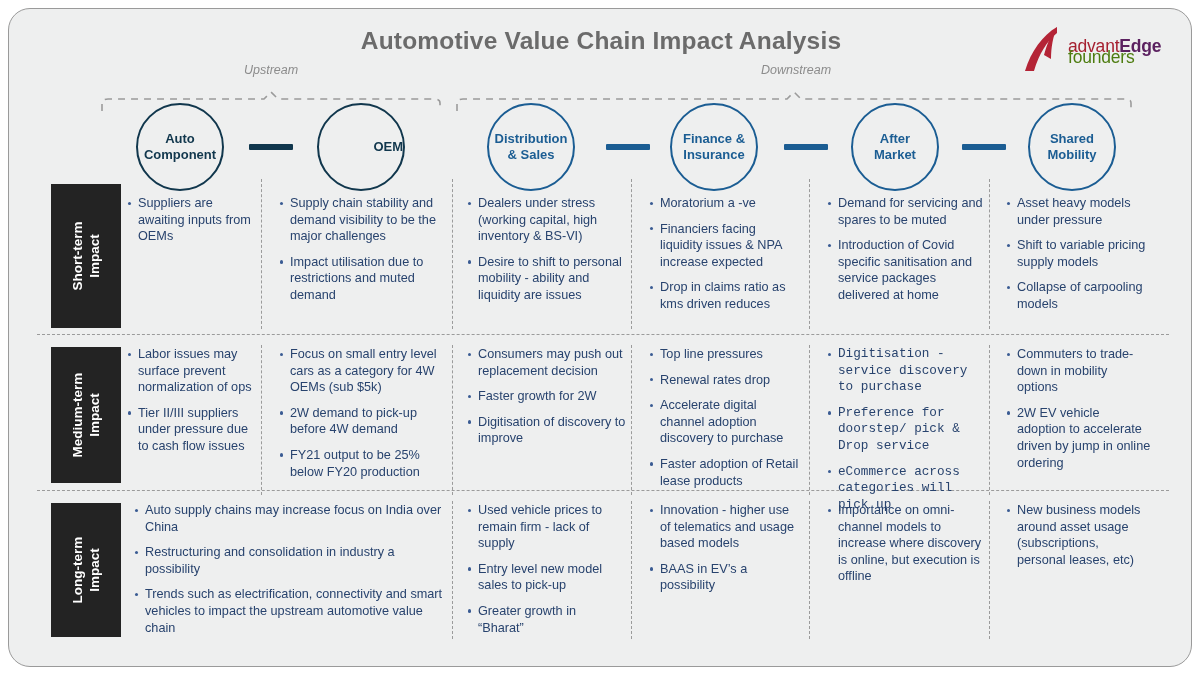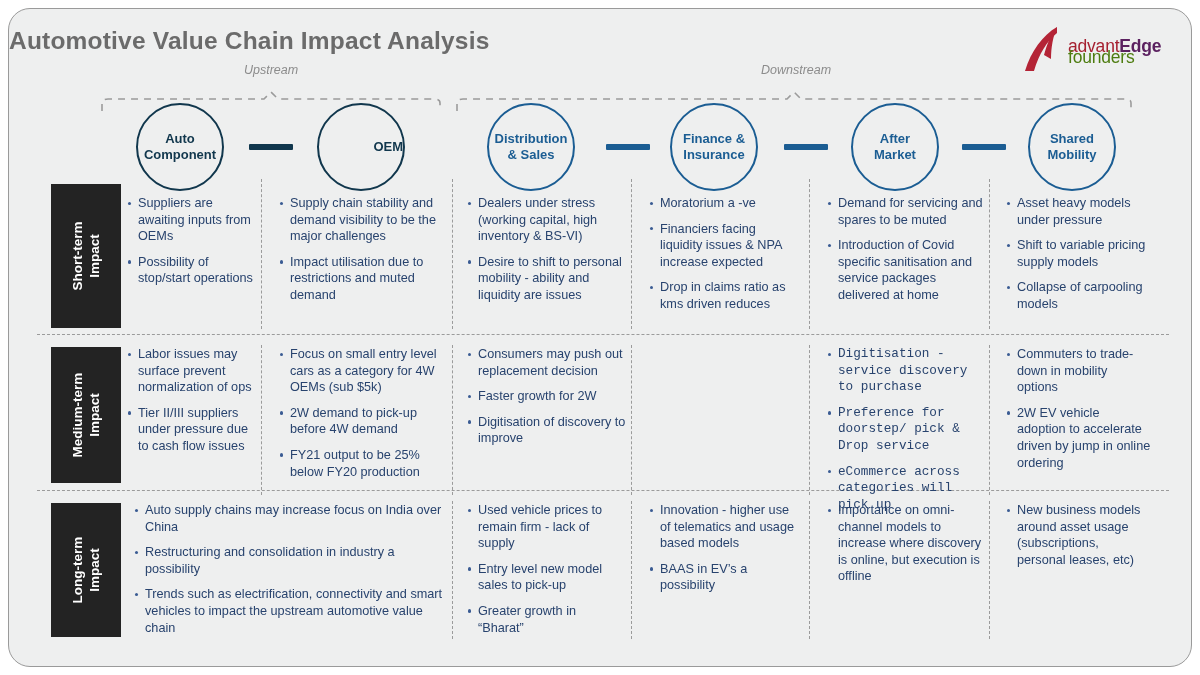--- a/index.html
+++ b/index.html
@@ -17,21 +17,21 @@
     background: #eeefef;
     border: 1px solid #9a9a9a;
     border-radius: 22px;
     overflow: hidden;
   }
 
   
   #title {
     position: absolute;
     left: 0; top: 18px; width: 1184px;
-    text-align: left;
+    text-align: center;
     font-size: 24.5px;
     font-weight: bold;
     color: #6b6b6b;
     letter-spacing: 0.2px;
   }
 
   #logo {
     position: absolute;
     right: 18px; top: 14px;
     width: 150px; height: 52px;
@@ -215,21 +215,20 @@
   <div class="rowlabel" style="top:338px; height:136px;">
     <div class="txt"><span>Medium-term</span><br><span>Impact</span></div>
   </div>
   <div class="rowlabel" style="top:494px; height:134px;">
     <div class="txt"><span>Long-term</span><br><span>Impact</span></div>
   </div>
 
   <div class="cell" style="left:118px; top:186px; width:128px;">
     <ul>
       <li>Suppliers are awaiting inputs from OEMs</li>
-      <li>Possibility of stop/start operations</li>
     </ul>
   </div>
   <div class="cell" style="left:270px; top:186px; width:165px;">
     <ul>
       <li>Supply chain stability and demand visibility to be the major challenges</li>
       <li>Impact utilisation due to restrictions and muted demand</li>
     </ul>
   </div>
   <div class="cell" style="left:458px; top:186px; width:160px;">
     <ul>
@@ -271,20 +270,28 @@
       <li>FY21 output to be 25% below FY20 production</li>
     </ul>
   </div>
   <div class="cell" style="left:458px; top:337px; width:160px;">
     <ul>
       <li>Consumers may push out replacement decision</li>
       <li>Faster growth for 2W</li>
       <li>Digitisation of discovery to improve</li>
     </ul>
   </div>
+  <div class="cell" style="left:640px; top:337px; width:155px;">
+    <ul>
+      <li>Top line pressures</li>
+      <li>Renewal rates drop</li>
+      <li>Accelerate digital channel adoption discovery to purchase</li>
+      <li>Faster adoption of Retail lease products</li>
+    </ul>
+  </div>
   <div class="cell" style="left:818px; top:337px; width:155px;font-family:Liberation Mono, monospace;">
     <ul>
       <li>Digitisation - service discovery to purchase</li>
       <li>Preference for doorstep/ pick &amp; Drop service</li>
       <li>eCommerce across categories will pick up</li>
     </ul>
   </div>
   <div class="cell" style="left:997px; top:337px; width:145px;">
     <ul>
       <li>Commuters to trade-down in mobility options</li>

